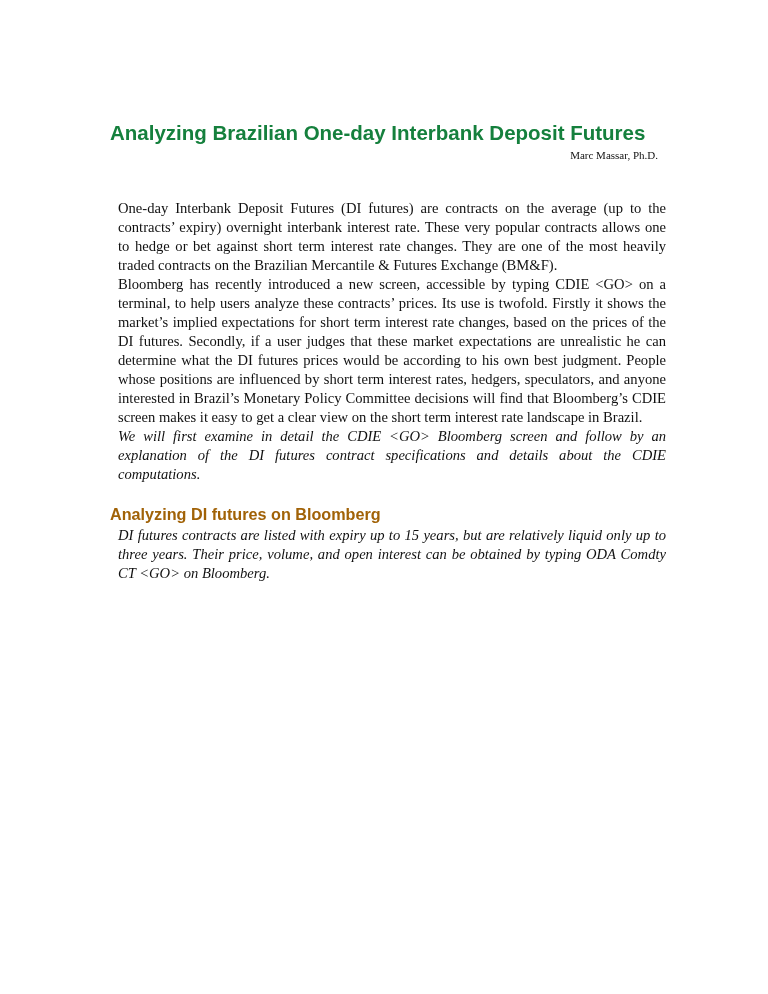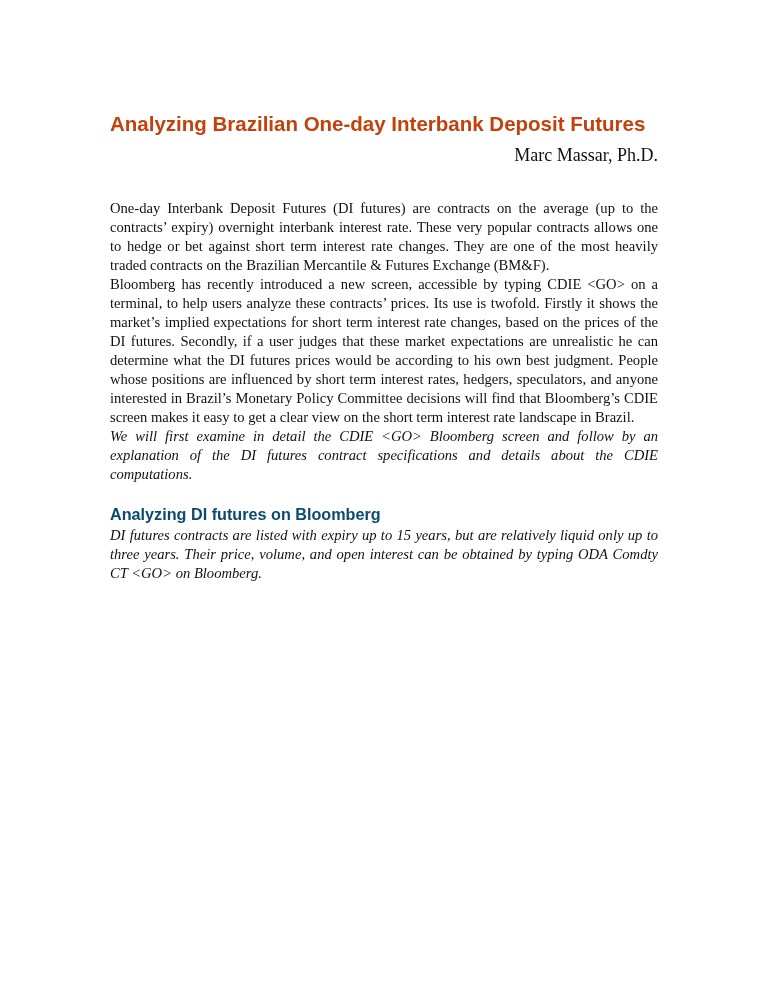--- a/index.html
+++ b/index.html
@@ -15,44 +15,44 @@
       color: #111111;
     }
     .page {
       position: absolute;
       left: 110px;
       top: 0;
       width: 548px;
     }
     .title {
       position: absolute;
-      top: 112px;
+      top: 121px;
       left: 0;
       margin: 0;
       font-family: "Liberation Sans", sans-serif;
       font-weight: bold;
       font-size: 20.5px;
       line-height: 24px;
       white-space: nowrap;
-      color: #c2410c;
+      color: #15803d;
     }
     .author-block {
       position: absolute;
       top: 146px;
       right: 0;
       width: 548px;
       text-align: right;
       font-family: "Liberation Serif", serif;
-      font-size: 18px;
+      font-size: 11px;
       line-height: 19px;
     }
     .author-block div { white-space: nowrap; }
     .para {
       position: absolute;
-      left: 0;
+      left: 8px;
       width: 548px;
       margin: 0;
       font-family: "Liberation Serif", serif;
       font-size: 14.6px;
       line-height: 19px;
       text-align: justify;
       color: #111111;
     }
     .p1 { top: 199px; }
     .p2 { top: 275px; }
@@ -60,21 +60,21 @@
     .section-heading {
       position: absolute;
       top: 504px;
       left: 0;
       margin: 0;
       font-family: "Liberation Sans", sans-serif;
       font-weight: bold;
       font-size: 16.2px;
       line-height: 20px;
       white-space: nowrap;
-      color: #0c4a6e;
+      color: #a16207;
     }
     .p4 { top: 526px; font-style: italic; }
   </style>
 </head>
 <body>
 
 <div class="page">
   <h1 class="title">Analyzing Brazilian One-day Interbank Deposit Futures</h1>
 
   <div class="author-block">

